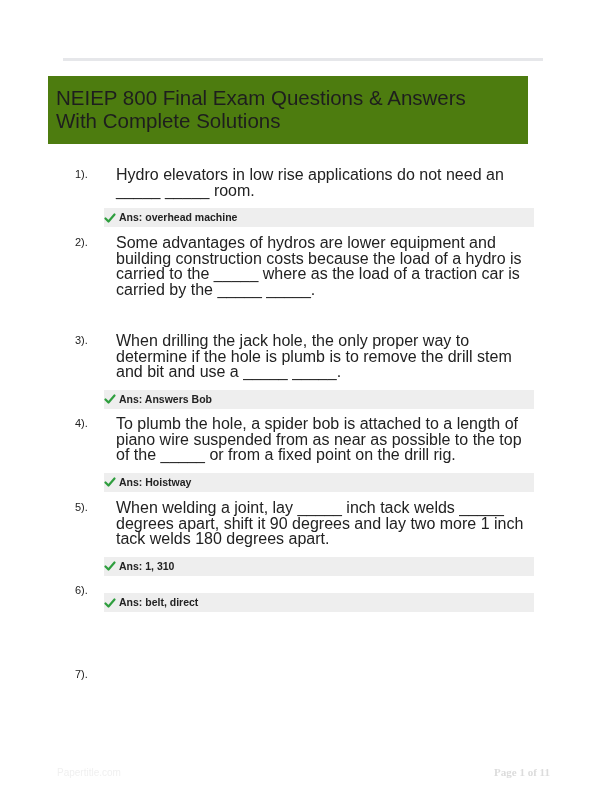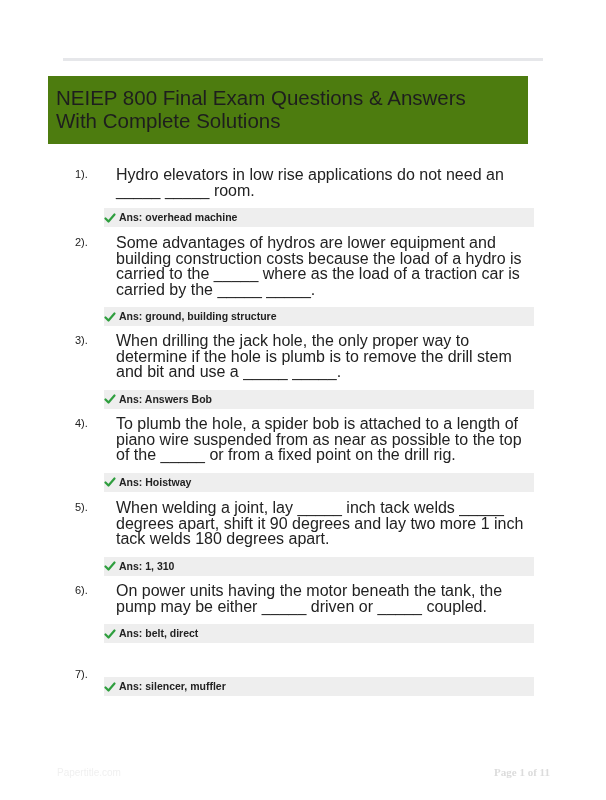--- a/index.html
+++ b/index.html
@@ -34,26 +34,20 @@
     <svg class="check" viewBox="0 0 12 12">
         <path d="M1.5 6.5 L4.5 9.5 L10.5 2.5" stroke="#2e9e3e" stroke-width="2.2" fill="none" stroke-linecap="round" stroke-linejoin="round"></path>
       </svg>
     <span>Ans: overhead machine</span>
   </div>
 </div>
 
 <div class="qa" style="top:235px;">
   <span class="qnum">2).</span>
   <div class="qtext">Some advantages of hydros are lower equipment and building construction costs because the load of a hydro is carried to the _____ where as the load of a traction car is carried by the _____ _____.</div>
-  <div class="ans">
-    <svg class="check" viewBox="0 0 12 12">
-        <path d="M1.5 6.5 L4.5 9.5 L10.5 2.5" stroke="#2e9e3e" stroke-width="2.2" fill="none" stroke-linecap="round" stroke-linejoin="round"></path>
-      </svg>
-    <span>Ans: ground, building structure</span>
-  </div>
 </div>
 
 <div class="qa" style="top:333px;">
   <span class="qnum">3).</span>
   <div class="qtext">When drilling the jack hole, the only proper way to determine if the hole is plumb is to remove the drill stem and bit and use a _____ _____.</div>
   <div class="ans">
     <svg class="check" viewBox="0 0 12 12">
         <path d="M1.5 6.5 L4.5 9.5 L10.5 2.5" stroke="#2e9e3e" stroke-width="2.2" fill="none" stroke-linecap="round" stroke-linejoin="round"></path>
       </svg>
     <span>Ans: Answers Bob</span>
@@ -77,33 +71,26 @@
   <div class="ans">
     <svg class="check" viewBox="0 0 12 12">
         <path d="M1.5 6.5 L4.5 9.5 L10.5 2.5" stroke="#2e9e3e" stroke-width="2.2" fill="none" stroke-linecap="round" stroke-linejoin="round"></path>
       </svg>
     <span>Ans: 1, 310</span>
   </div>
 </div>
 
 <div class="qa" style="top:583px;">
   <span class="qnum">6).</span>
-  <div class="qtext">On power units having the motor beneath the tank, the pump may be either _____ driven or _____ coupled.</div>
   <div class="ans">
     <svg class="check" viewBox="0 0 12 12">
         <path d="M1.5 6.5 L4.5 9.5 L10.5 2.5" stroke="#2e9e3e" stroke-width="2.2" fill="none" stroke-linecap="round" stroke-linejoin="round"></path>
       </svg>
     <span>Ans: belt, direct</span>
   </div>
 </div>
 
 <div class="qa" style="top:667px;">
   <span class="qnum">7).</span>
-  <div class="ans">
-    <svg class="check" viewBox="0 0 12 12">
-        <path d="M1.5 6.5 L4.5 9.5 L10.5 2.5" stroke="#2e9e3e" stroke-width="2.2" fill="none" stroke-linecap="round" stroke-linejoin="round"></path>
-      </svg>
-    <span>Ans: silencer, muffler</span>
-  </div>
 </div>
 
 <div class="footer-left">Papertitle.com</div>
 <div class="footer-right">Page 1 of 11</div>
 
 </body></html>

